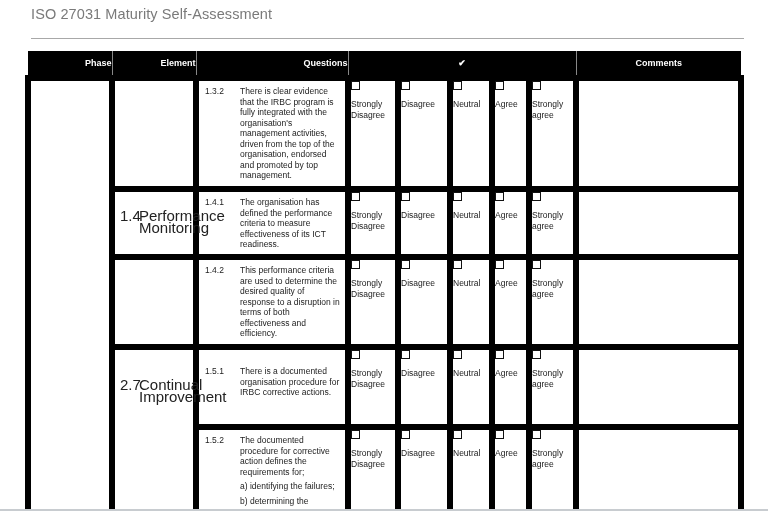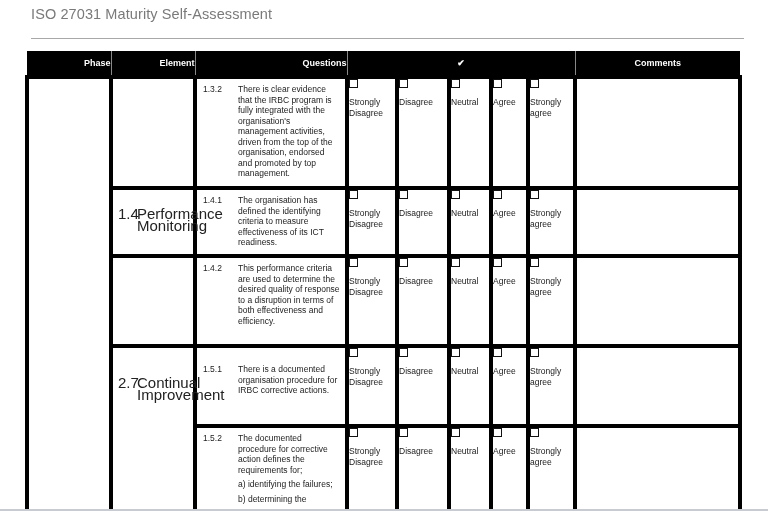--- a/index.html
+++ b/index.html
@@ -26,21 +26,21 @@
   table.grid th {
     background: #000; color: #fff;
     font-size: 9px; font-weight: bold;
     height: 24px; padding: 0 0 0 6px;
     text-align: right; vertical-align: middle;
     border-left: 1px solid #888;
   }
   table.grid th:first-child { border-left: none; }
   table.grid th.center { text-align: center; padding: 0; }
   table.grid td {
-    border: 4px solid #000000;
+    border: 6px solid #000000;
     vertical-align: top;
     font-size: 8.5px; color: #222;
     padding: 0;
   }
   td.phase-cell { border-left: 1px solid #333; }
   td.element-cell { padding: 0; }
   .element {
     display: flex; padding-top: 29px; padding-left: 5px;
     font-size: 15px; line-height: 12px;
   }
@@ -127,21 +127,21 @@
         <td class="element-cell">
           <div class="element" style="padding-top:18px">
               <span class="num">1.4</span>
               <span>Performance Monitoring</span>
             </div>
         </td>
         <td>
           <div class="question">
             <span class="qnum">1.4.1</span>
             <div class="qtext">
-                <p>The organisation has defined the identifying criteria to measure effectiveness of its ICT readiness.</p>
+                <p>The organisation has defined the performance criteria to measure effectiveness of its ICT readiness.</p>
               </div>
           </div>
         </td>
         <td class="rating"><span class="cb"></span><span class="rating-label">Strongly</span><span class="rating-label">Disagree</span></td>
         <td class="rating"><span class="cb"></span><span class="rating-label">Disagree</span></td>
         <td class="rating"><span class="cb"></span><span class="rating-label">Neutral</span></td>
         <td class="rating light"><span class="cb"></span><span class="rating-label">Agree</span></td>
         <td class="rating light"><span class="cb"></span><span class="rating-label">Strongly</span><span class="rating-label">agree</span></td>
         <td class="comments"></td>
       </tr>

